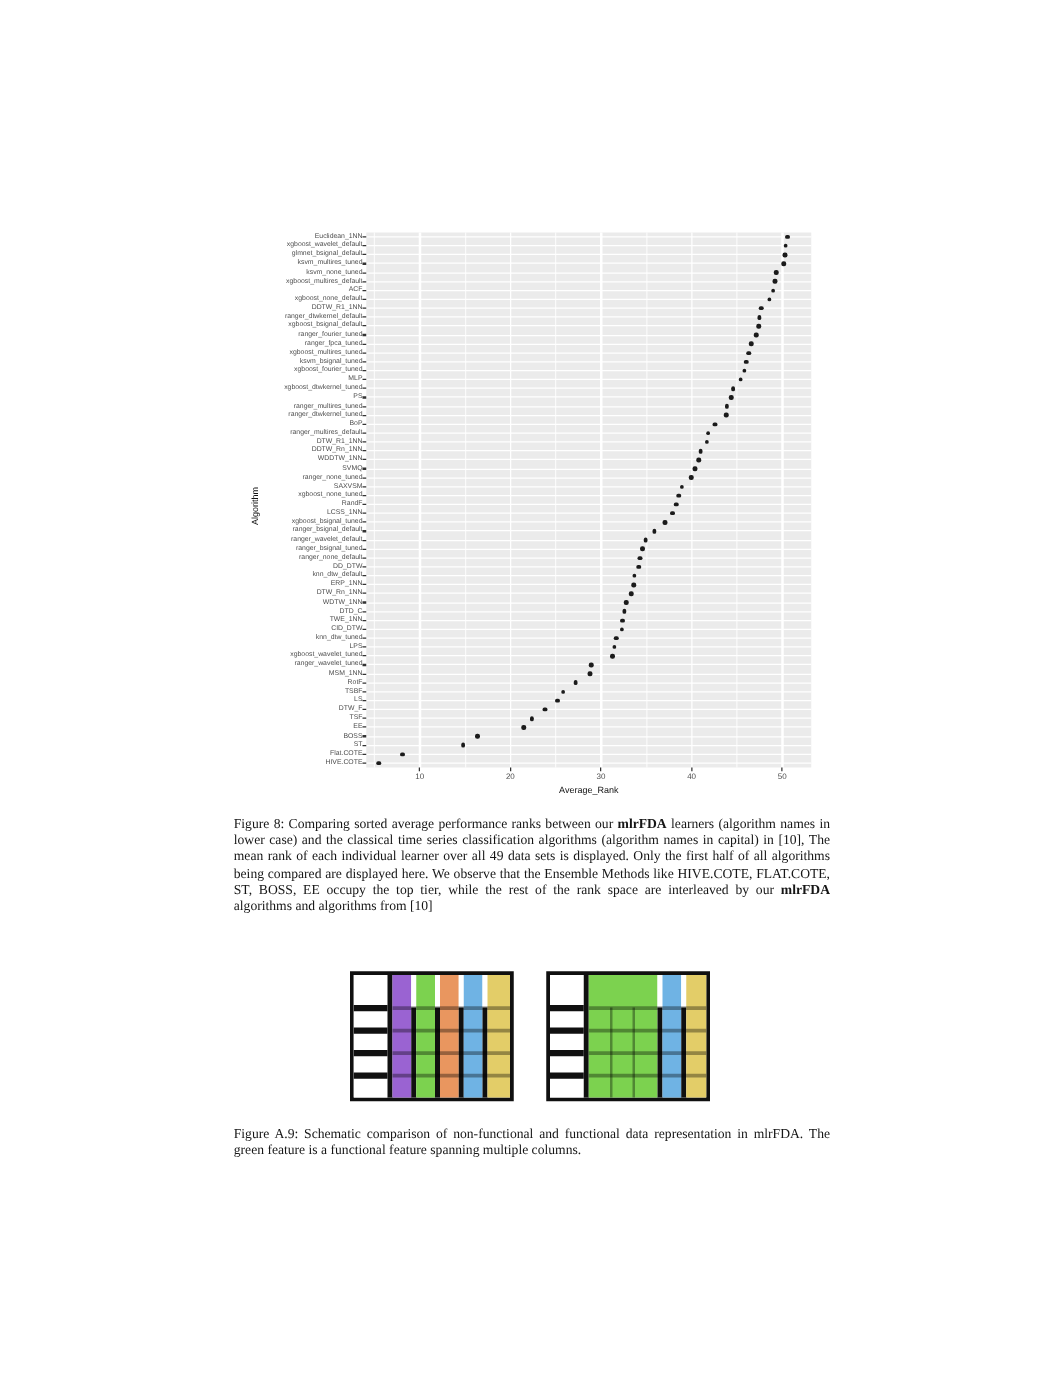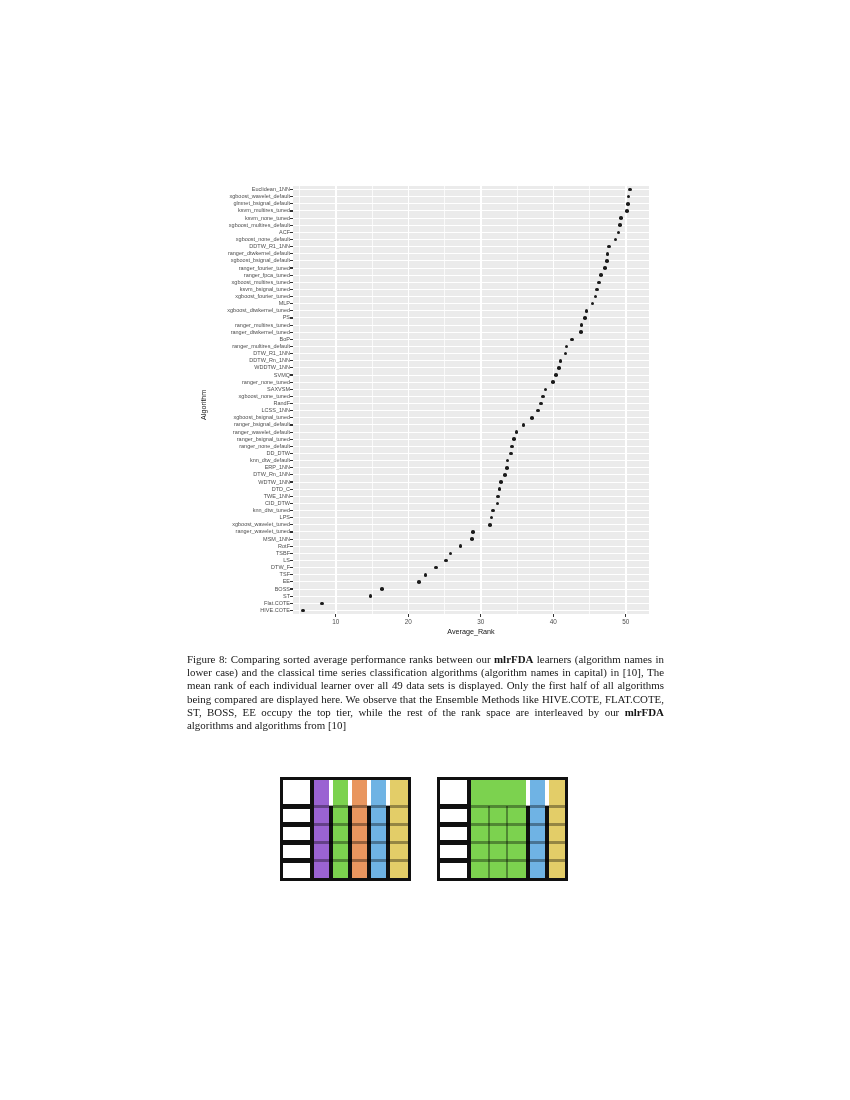--- a/index.html
+++ b/index.html
@@ -355,14 +355,15 @@
         <div class="abs" style="left: 105px; top: 0px; width: 4px; height: 26px; background: rgb(255, 255, 255);"></div>
         <div class="abs" style="left: 105px; top: 26px; width: 4px; height: 72px; background: rgb(16, 16, 16);"></div>
         <div class="abs" style="left: 109px; top: 0px; width: 16px; height: 98px; background: rgb(227, 205, 104);"></div>
         <div class="abs" style="left: 31px; top: 24.5px; width: 94px; height: 3px; background: rgba(0, 0, 0, 0.35);"></div>
         <div class="abs" style="left: 31px; top: 42.5px; width: 94px; height: 3px; background: rgba(0, 0, 0, 0.35);"></div>
         <div class="abs" style="left: 31px; top: 60.5px; width: 94px; height: 3px; background: rgba(0, 0, 0, 0.35);"></div>
         <div class="abs" style="left: 31px; top: 78.5px; width: 94px; height: 3px; background: rgba(0, 0, 0, 0.35);"></div>
       </div>
     </div>
 
+  <p id="capA9" class="caption"><span>Figure A.9: Schematic comparison of non-functional and functional data representation in mlrFDA. The green feature is a functional feature spanning multiple columns.</span></p>
 
 </div>
 
 </body></html>

